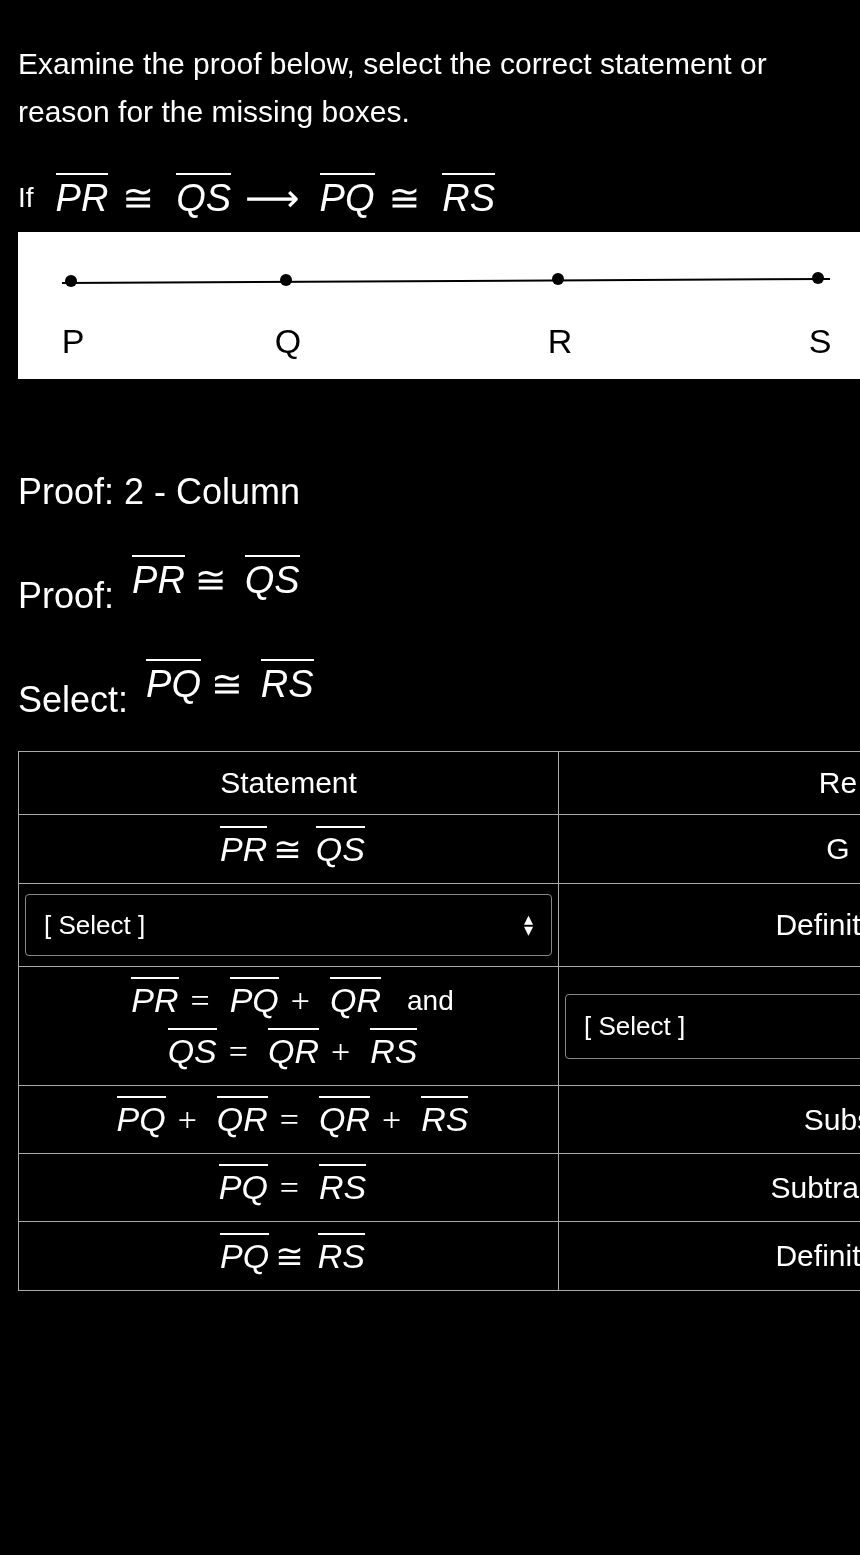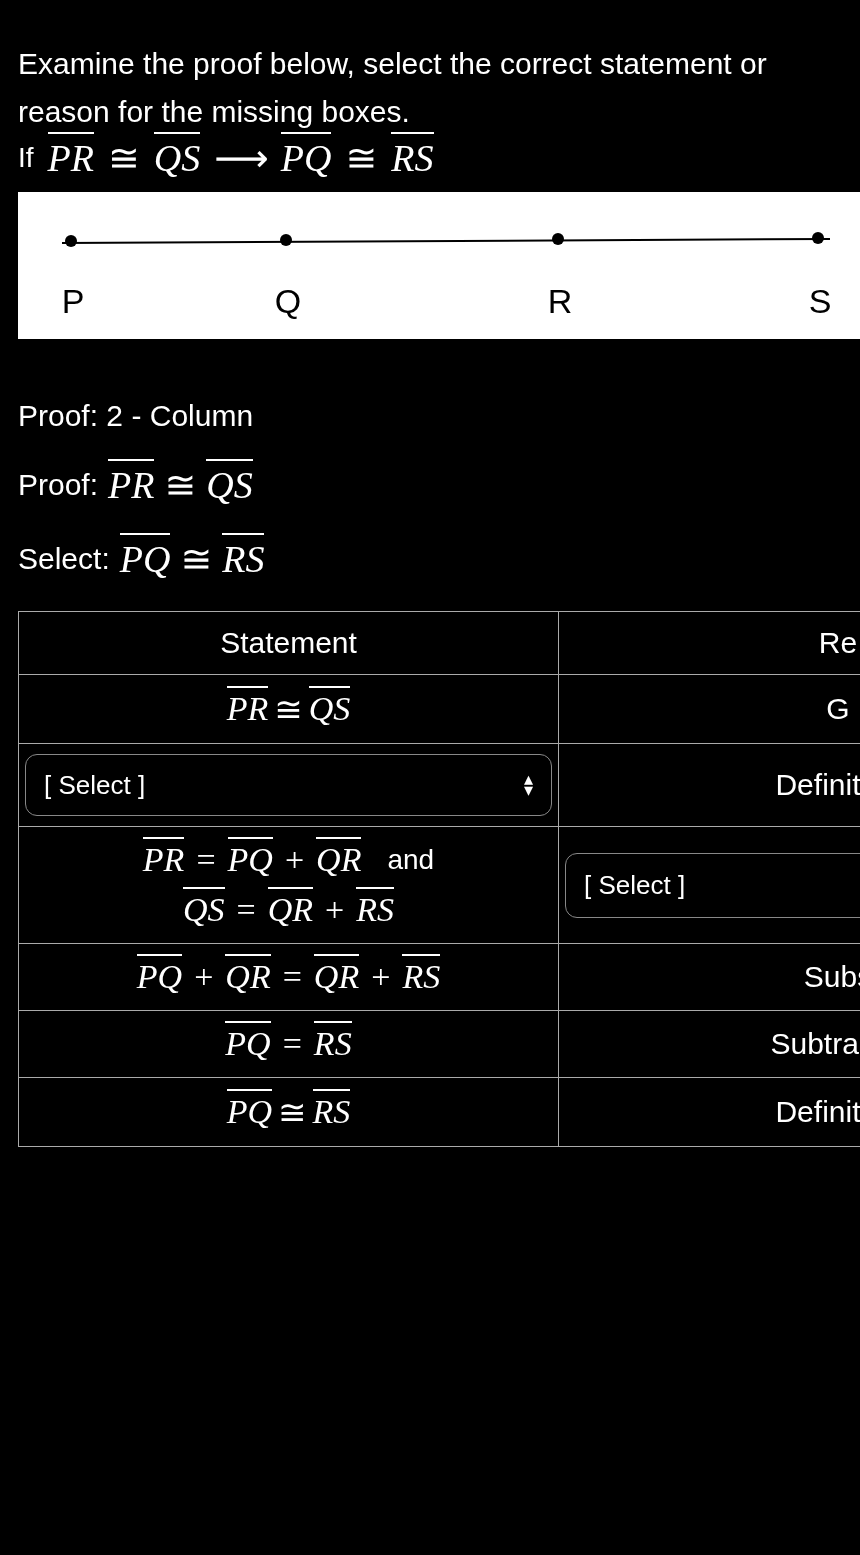--- a/index.html
+++ b/index.html
@@ -6,48 +6,48 @@
   body {
     background: #000;
     color: #fff;
     font-family: Georgia, 'Times New Roman', serif;
     width: 860px;
     height: 1555px;
     overflow: hidden;
     padding: 40px 0 0 18px;
     font-size: 30px;
   }
-  .intro { font-family: -apple-system, Helvetica, Arial, sans-serif; line-height: 1.6; }
+  .intro { font-family: -apple-system, Helvetica, Arial, sans-serif; line-height: 1.6; margin-bottom: 40px; }
   .if-line { display: flex; align-items: center; gap: 14px; margin-bottom: 12px; font-style: italic; }
   .if-label { font-style: normal; font-family: -apple-system, Helvetica, Arial, sans-serif; font-size: 28px; }
-  .seg { position: relative; display: inline-block; font-style: italic; font-family: Liberation Serif, serif; }
+  .seg { position: relative; display: inline-block; font-style: italic; font-family: Liberation Sans, sans-serif; margin-left: 8px; }
   .seg::before { content: ""; position: absolute; left: 0; right: 0; top: -4px; height: 2px; background: #fff; }
   .cong { font-style: normal; }
   .arrow { font-style: normal; letter-spacing: -2px; }
   .diagram {
     background: #fff;
     color: #000;
     width: 842px;
     height: 147px;
     position: relative;
     margin-bottom: 60px;
   }
   .diag-line { position: absolute; left: 44px; right: 30px; top: 48px; height: 2px; background: #000; transform: rotate(-0.3deg); }
   .diag-pt { position: absolute; width: 12px; height: 12px; background: #000; border-radius: 50%; transform: translate(-50%,-50%); }
   .diag-lbl { position: absolute; font-family: -apple-system, Helvetica, Arial, sans-serif; font-size: 34px; transform: translateX(-50%); top: 90px; }
   .meta { font-family: -apple-system, Helvetica, Arial, sans-serif; margin-bottom: 30px; display: flex; align-items: center; gap: 10px; }
-  .meta .lead { font-size: 30px; }
+  .meta .lead { font-size: 36px; margin-top: 32px; }
   table { border-collapse: collapse; width: 1100px; margin-top: 18px; }
   th, td { border: 1px solid #aaa; padding: 14px 14px; text-align: center; font-family: -apple-system, Helvetica, Arial, sans-serif; font-size: 30px; vertical-align: middle; }
   th { font-weight: normal; }
   td.math { font-family: Georgia, serif; font-style: italic; font-size: 34px; }
   td.reason { font-family: -apple-system, Helvetica, Arial, sans-serif; }
   .select-box {
     border: 1px solid #888;
-    border-radius: 12px;
+    border-radius: 4px;
     padding: 16px 18px;
     display: flex;
     justify-content: space-between;
     align-items: center;
     font-family: -apple-system, Helvetica, Arial, sans-serif;
     font-size: 26px;
     text-align: left;
     background: transparent;
     color: #fff;
     width: 100%;

